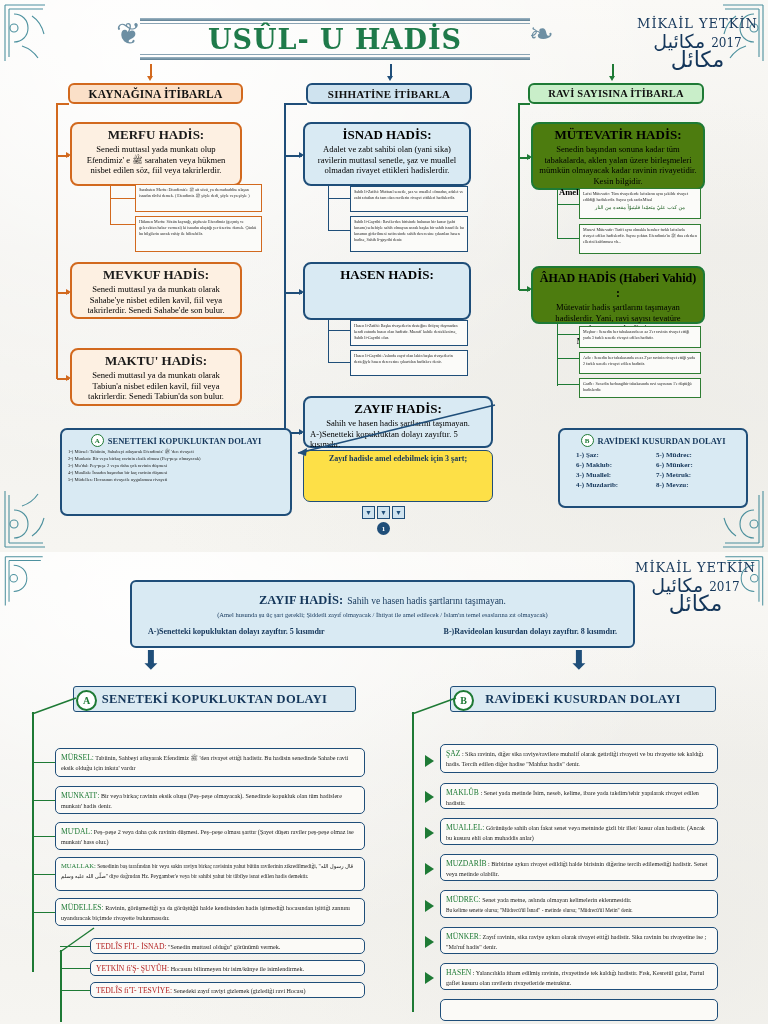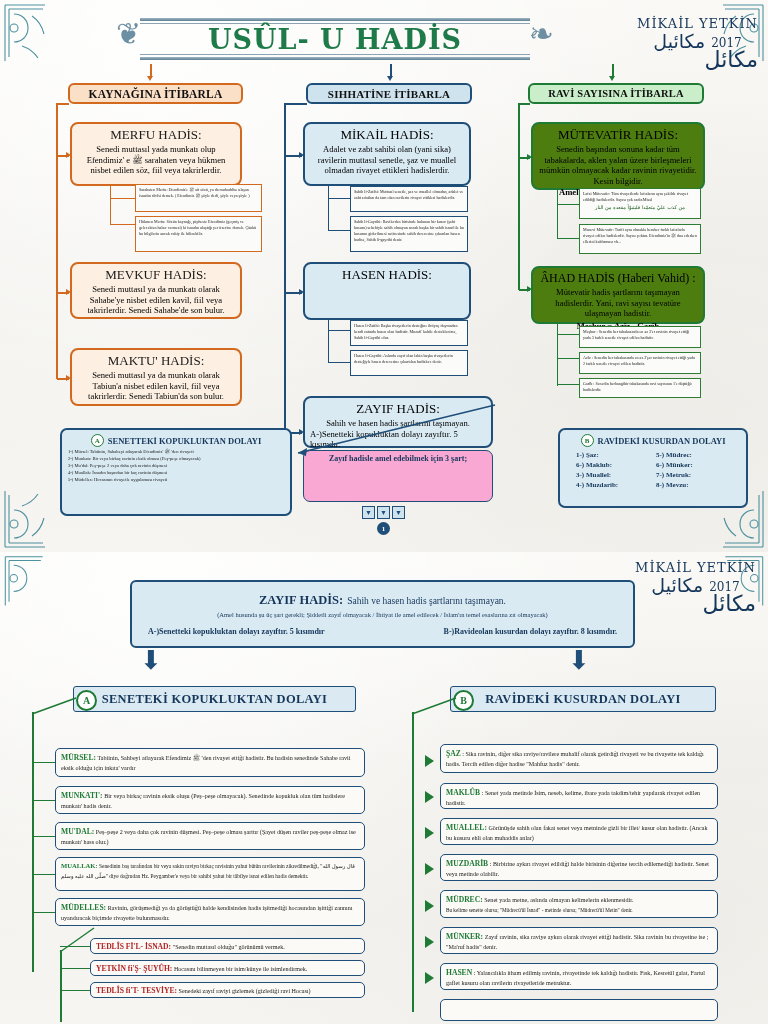--- a/index.html
+++ b/index.html
@@ -37,21 +37,21 @@
   .hdrpill{
     position:absolute;box-sizing:border-box;border-radius:6px;
     display:flex;align-items:center;justify-content:center;
     font-weight:bold;letter-spacing:.2px;text-align:center;
   }
   .hdrpill.o{border:2px solid #d2691e;background:#fbe0c8;color:#111;}
   .hdrpill.b{border:2px solid #1f4e79;background:#cfe3ef;color:#111;}
   .hdrpill.g{border:2px solid #1e7a35;background:#c9eec9;color:#111;}
 
   .bigbox{position:absolute;box-sizing:border-box;border-radius:8px;padding:3px 5px;text-align:center;}
-  .bigbox .bt{display:block;font-weight:normal;font-size:13px;margin-bottom:1px;}
+  .bigbox .bt{display:block;font-weight:bold;font-size:13px;margin-bottom:1px;}
   .bigbox .bd{display:block;font-size:8.6px;line-height:1.25;}
 
   .subbox{position:absolute;box-sizing:border-box;border:1px solid #8a8a8a;background:#fbfbf9;
           font-size:4.1px;line-height:1.45;padding:2px 3px;text-align:left;color:#222;}
   .subbox.gr{border-color:#2e7d32;}
   .subbox.bl{border-color:#1f4e79;}
   .subbox.or{border-color:#d2691e;}
 
   .listbox{position:absolute;box-sizing:border-box;border:2px solid #1f4e79;background:#d9eaf3;border-radius:7px;padding:4px 6px;}
   .listbox .lt{font-weight:bold;font-size:8.5px;text-align:center;color:#14365a;display:block;margin-bottom:2px;}
@@ -75,40 +75,40 @@
   .banner{position:absolute;left:120px;top:14px;width:430px;height:50px;}
   .banner .bar{position:absolute;left:20px;right:20px;height:3px;background:linear-gradient(#9fb6c4,#5d7f93);}
   .banner .bar.t{top:4px}
   .banner .bar.t2{top:9px;height:1px;background:#8aa4b4}
   .banner .bar.b{bottom:4px}
   .banner .bar.b2{bottom:9px;height:1px;background:#8aa4b4}
   .banner .ttl{position:absolute;left:0;right:0;top:10px;text-align:center;
     font-family:"DejaVu Serif",serif;font-size:27px;font-weight:bold;color:#1f7a4a;letter-spacing:1px;}
   .banner .swirl{position:absolute;top:2px;color:#6d8fa3;font-size:30px;}
 
-  .sign{position:absolute;right:10px;top:16px;color:#14365a;
+  .sign{position:absolute;right:10px;top:16px;text-align:center;color:#14365a;
     font-family:"DejaVu Serif",serif;}
   .sign .nm{font-size:13px;letter-spacing:1px;}
   .sign .yr{font-size:12px;margin-top:2px;}
   .sign .cal{font-size:19px;line-height:1;color:#14365a;}
 
   
   .p2hdr{position:absolute;box-sizing:border-box;border:2px solid #1f4e79;background:#d9eaf3;border-radius:6px;
          display:flex;align-items:center;justify-content:center;}
   .p2hdr .t1{font-size:12.5px;font-weight:bold;color:#14365a;}
   .p2hdr .t2{font-size:9.5px;color:#14365a;}
   .p2hdr .t3{font-size:8px;font-weight:bold;color:#14365a;}
 
   .badge{position:absolute;width:17px;height:17px;border-radius:50%;border:2px solid #1e7a35;background:#fff;
          color:#1e7a35;font-weight:bold;font-size:10px;display:flex;align-items:center;justify-content:center;}
   .colhdr{position:absolute;box-sizing:border-box;border:1.5px solid #1f4e79;background:#dbeaf2;border-radius:3px;
           display:flex;align-items:center;justify-content:center;font-weight:bold;font-size:12.5px;color:#14365a;letter-spacing:.3px;}
   .item{position:absolute;box-sizing:border-box;border:1.5px solid #1f4e79;background:#fbfaf7;border-radius:5px;
         padding:3px 5px;font-size:6.1px;line-height:1.55;color:#1a1a1a;}
-  .item .k{font-weight:bold;color:#1e7a35;font-size:7.6px;}
+  .item .k{font-weight:normal;color:#1e7a35;font-size:7.6px;}
   .item .k.rd{color:#b22222;}
   .item .sm{font-size:5.2px;}
   .circnum{position:absolute;width:13px;height:13px;border-radius:50%;background:#1f4e79;color:#fff;font-size:7px;
            display:flex;align-items:center;justify-content:center;font-weight:bold;}
   .sqar{position:absolute;width:11px;height:11px;border:1px solid #1f4e79;background:#cfe3ef;
         display:flex;align-items:center;justify-content:center;color:#1f4e79;font-size:7px;}
   .bigarrow{position:absolute;color:#1f4e79;font-size:26px;line-height:1;}
   .arabic{font-family:"DejaVu Sans",sans-serif;direction:rtl;}
 </style>
 </head>
@@ -244,21 +244,21 @@
   <div class="bigbox th-orange" style="left:70px;top:262px;width:172px;height:57px">
     <span class="bt">MEVKUF HADİS:</span>
     <span class="bd">Senedi muttasıl ya da munkatı olarak Sahabe'ye nisbet edilen kavil, fiil veya takrirlerdir. Senedi Sahabe'de son bulur.</span>
   </div>
   <div class="bigbox th-orange" style="left:70px;top:348px;width:172px;height:58px">
     <span class="bt">MAKTU' HADİS:</span>
     <span class="bd">Senedi muttasıl ya da munkatı olarak Tabiun'a nisbet edilen kavil, fiil veya takrirlerdir. Senedi Tabiun'da son bulur.</span>
   </div>
 
   <div class="bigbox th-blue" style="left:303px;top:122px;width:168px;height:64px">
-    <span class="bt">MİKAİL HADİS:</span>
+    <span class="bt">İSNAD HADİS:</span>
     <span class="bd">Adalet ve zabt sahibi olan (yani sika) ravilerin muttasıl senetle, şaz ve muallel olmadan rivayet ettikleri hadislerdir.</span>
   </div>
   <div class="ln" style="left:328px;top:186px;width:1.2px;height:44px"></div>
   <div class="ln" style="left:328px;top:198px;width:22px;height:1.2px"></div>
   <div class="ln" style="left:328px;top:230px;width:22px;height:1.2px"></div>
   <div class="subbox bl" style="left:350px;top:186px;width:118px;height:26px">
     <span>Sahih li-Zatihi: Muttasıl senetle, şaz ve muallel olmadan, adalet ve zabt sıfatları da tam olan ravilerin rivayet ettikleri hadislerdir.</span>
   </div>
   <div class="subbox bl" style="left:350px;top:216px;width:118px;height:36px">
     <span>Sahih li-Gayrihi: Ravilerden birisinde bulunan bir kusur (şabt kusuru) sebebiyle sahih olmayan ancak başka bir sahih isnad ile bu kusurun giderilmesi neticesinde sahih derecesine çıkarılan hasen hadise, Sahih li-gayrihi denir.</span>
@@ -276,21 +276,21 @@
   <div class="subbox bl" style="left:350px;top:350px;width:118px;height:26px">
     <span>Hasen li-Gayrihi: Aslında zayıf olan lakin başka rivayetlerin desteğiyle hasen derecesine çıkartılan hadislere denir.</span>
   </div>
 
   <div class="bigbox th-blue" style="left:303px;top:396px;width:190px;height:52px;border-width:2.5px">
     <span class="bt" style="font-size:13px">ZAYIF  HADİS:</span>
     <span class="bd">Sahih ve hasen hadis şartlarını taşımayan.</span>
     <span class="bd" style="text-align:left;display:block">A-)Senetteki kopukluktan dolayı zayıftır. 5 kısımdır.</span>
     <span class="bd" style="text-align:left;display:block">B-)Ravide olan  kusurdan dolayı zayıftır. 8 kısımdır.</span>
   </div>
-  <div class="box" style="left:303px;top:450px;width:190px;height:52px;border:1.5px solid #1f4e79;background:#f9a8d4;padding:3px 6px;box-sizing:border-box">
+  <div class="box" style="left:303px;top:450px;width:190px;height:52px;border:1.5px solid #1f4e79;background:#fde047;padding:3px 6px;box-sizing:border-box">
     <div style="font-size:8px;font-weight:bold;text-align:center;color:#14365a">Zayıf hadisle amel edebilmek için 3 şart;</div>
   </div>
   <div class="sqar" style="left:362px;top:506px">▼</div>
   <div class="sqar" style="left:377px;top:506px">▼</div>
   <div class="sqar" style="left:392px;top:506px">▼</div>
   <div class="circnum" style="left:377px;top:522px">1</div>
 
   <div class="bigbox th-green" style="left:531px;top:122px;width:174px;height:68px;border-width:2.5px">
     <span class="bt">MÜTEVATİR HADİS:</span>
     <span class="bd">Senedin başından sonuna kadar tüm tabakalarda, aklen yalan üzere birleşmeleri mümkün olmayacak kadar ravinin rivayetidir.   Kesin bilgidir.</span>

